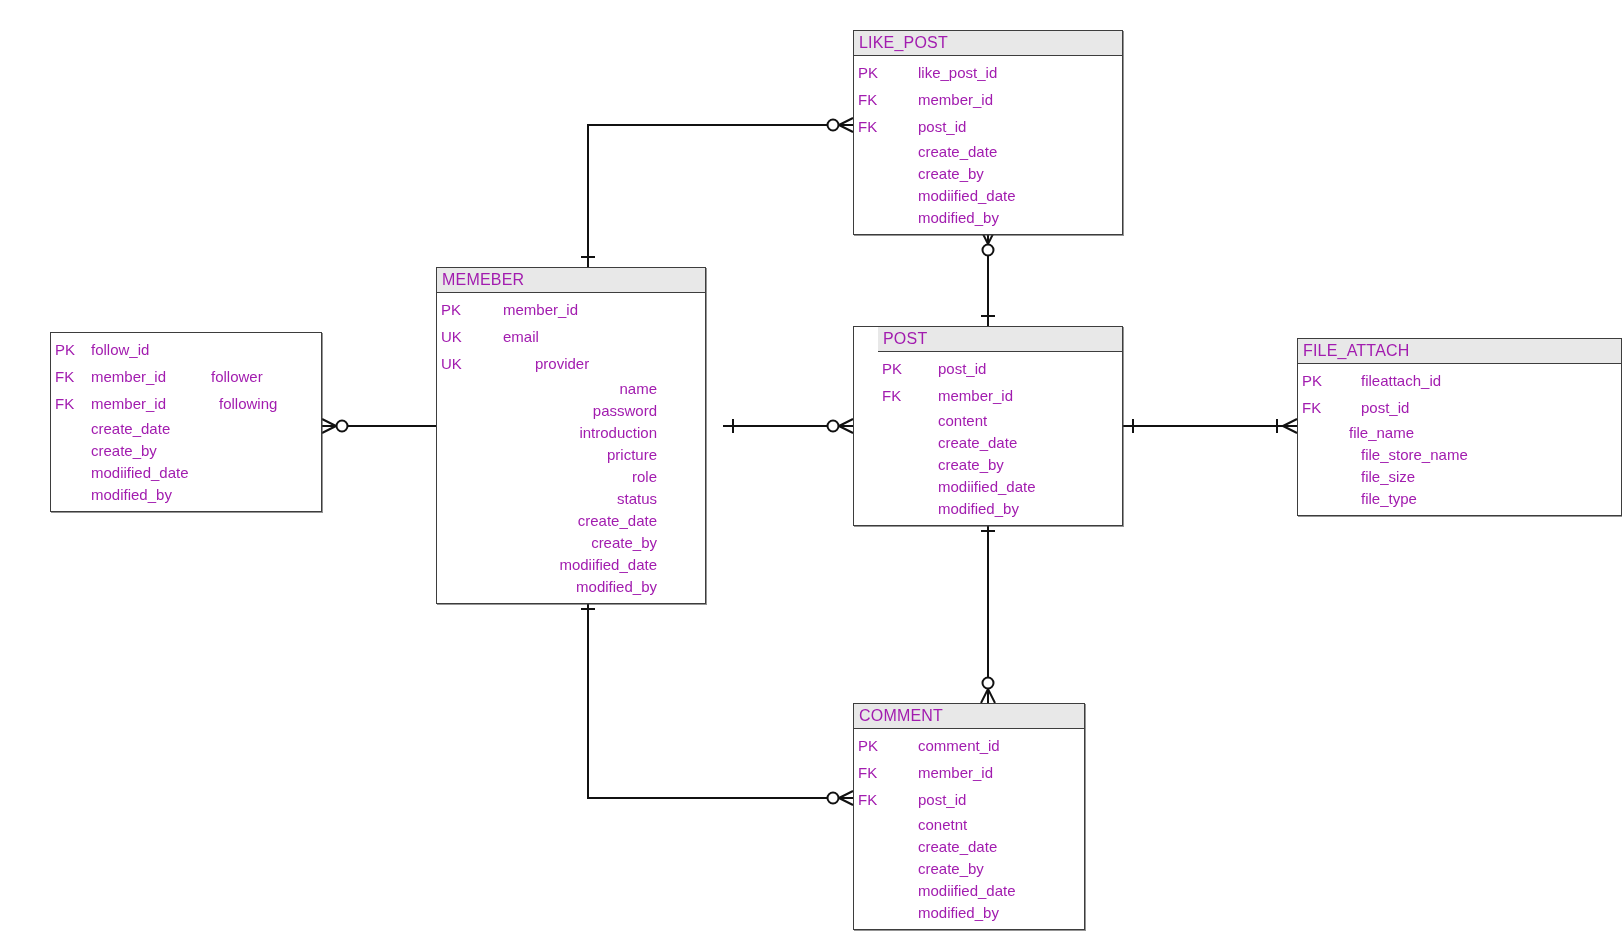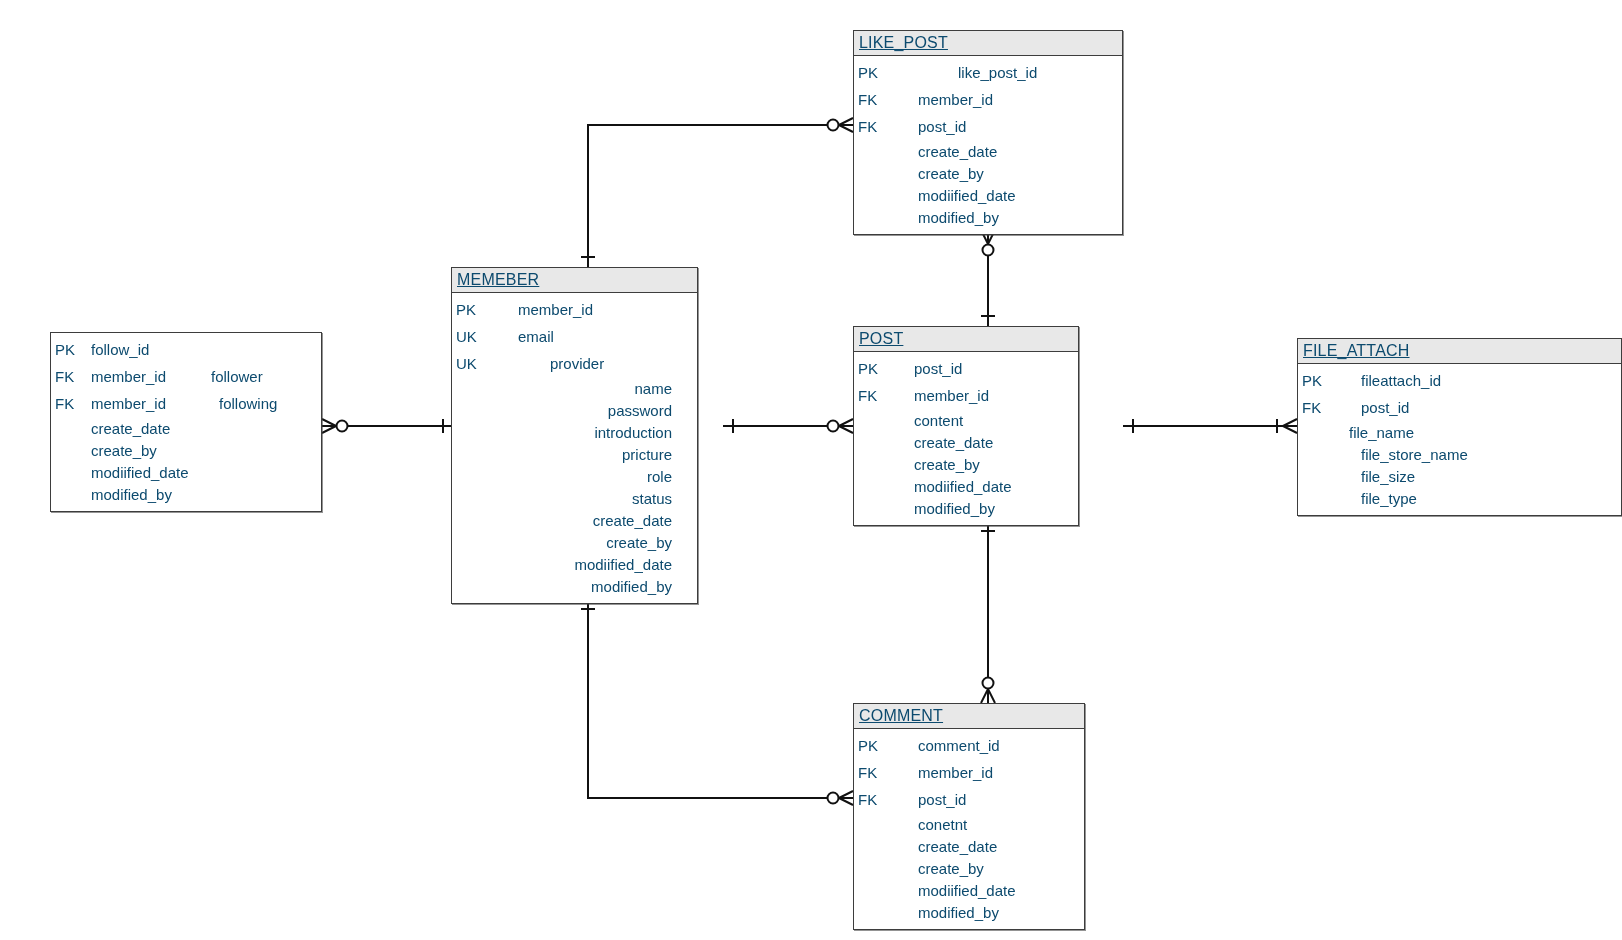--- a/index.html
+++ b/index.html
@@ -19,22 +19,21 @@
     position: absolute;
     left: 0;
     top: 0;
   }
   .entity {
     position: absolute;
     background: #ffffff;
     border: 1.5px solid #3d3d3d;
     box-shadow: 1px 1px 0 rgba(60,60,60,.55);
     box-sizing: border-box;
-    color: #0c4a6e;
-    text-decoration: underline;
+    color: #a21caf;
   }
   .entity-header {
     height: 25px;
     background: #e8e8e8;
     border-bottom: 1.3px solid #3d3d3d;
     display: flex;
     align-items: center;
     padding: 0 5px;
     font-size: 16px;
     letter-spacing: .2px;
@@ -147,21 +146,21 @@
       </g>
     </svg>
   <div id="tables">
       <div class="entity" style="left: 853px; top: 30px; width: 270px;">
         <div class="entity-header">
           <span>LIKE_POST</span>
         </div>
         <div class="entity-rows">
           <div class="attr-row keyed">
             <span class="key-label">PK</span>
-            <span class="attr-name" style="left: 64px; margin-left: 40px;">like_post_id</span>
+            <span class="attr-name" style="left: 64px;">like_post_id</span>
           </div>
           <div class="attr-row keyed">
             <span class="key-label">FK</span>
             <span class="attr-name" style="left: 64px;">member_id</span>
           </div>
           <div class="attr-row keyed">
             <span class="key-label">FK</span>
             <span class="attr-name" style="left: 64px;">post_id</span>
           </div>
           <div class="attr-row plain">
@@ -171,21 +170,21 @@
             <span class="attr-name" style="left: 64px;">create_by</span>
           </div>
           <div class="attr-row plain">
             <span class="attr-name" style="left: 64px;">modiified_date</span>
           </div>
           <div class="attr-row plain">
             <span class="attr-name" style="left: 64px;">modified_by</span>
           </div>
         </div>
       </div>
-      <div class="entity" style="left: 451px; top: 267px; width: 247px;">
+      <div class="entity" style="left: 436px; top: 267px; width: 270px;">
         <div class="entity-header">
           <span>MEMEBER</span>
         </div>
         <div class="entity-rows">
           <div class="attr-row keyed">
             <span class="key-label">PK</span>
             <span class="attr-name" style="left: 66px;">member_id</span>
           </div>
           <div class="attr-row keyed">
             <span class="key-label">UK</span>
@@ -250,21 +249,21 @@
             <span class="attr-name" style="left: 40px;">create_by</span>
           </div>
           <div class="attr-row plain">
             <span class="attr-name" style="left: 40px;">modiified_date</span>
           </div>
           <div class="attr-row plain">
             <span class="attr-name" style="left: 40px;">modified_by</span>
           </div>
         </div>
       </div>
-      <div class="entity" style="left: 853px; top: 326px; width: 226px;">
+      <div class="entity" style="left: 853px; top: 326px; width: 270px; padding-left: 24px;">
         <div class="entity-header">
           <span>POST</span>
         </div>
         <div class="entity-rows">
           <div class="attr-row keyed">
             <span class="key-label">PK</span>
             <span class="attr-name" style="left: 60px;">post_id</span>
           </div>
           <div class="attr-row keyed">
             <span class="key-label">FK</span>

